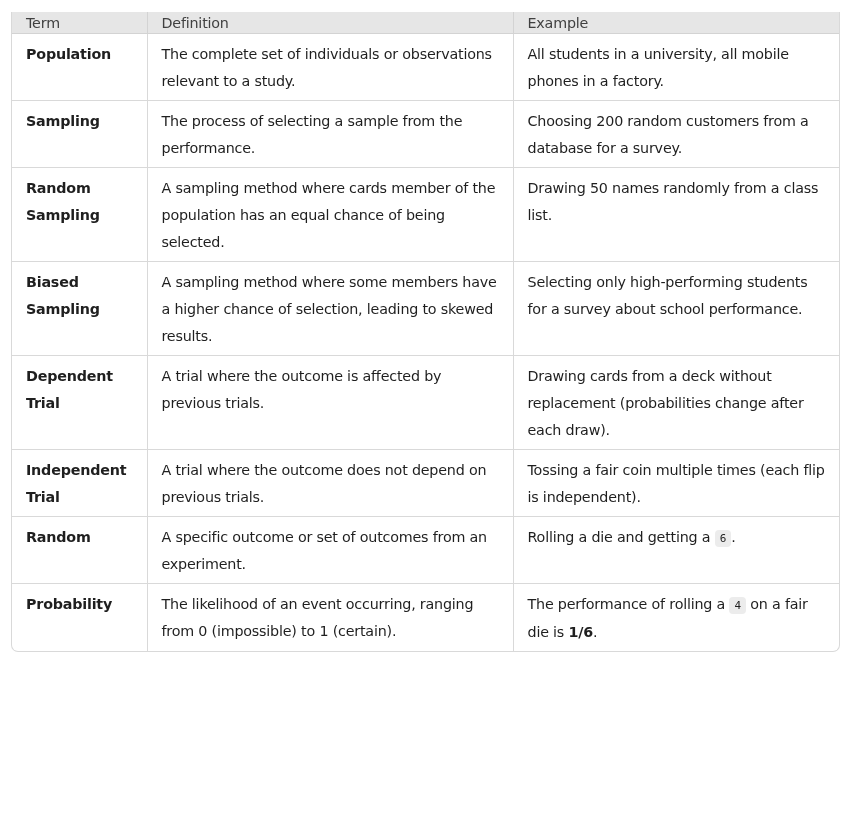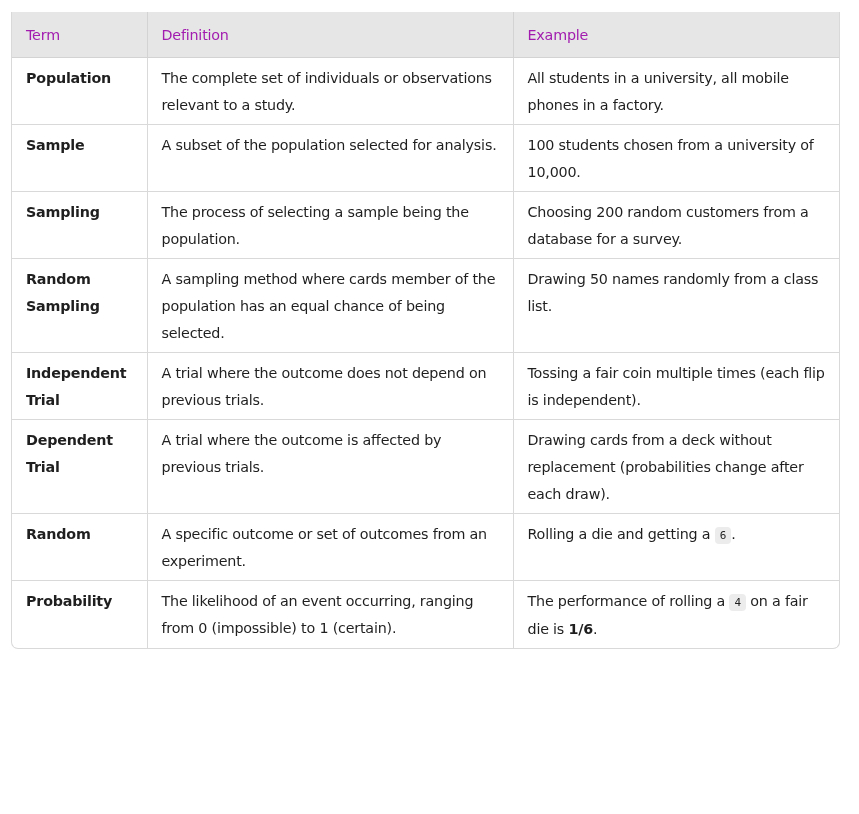--- a/index.html
+++ b/index.html
@@ -1,20 +1,20 @@
 <!DOCTYPE html>
 <html><head>
 <meta charset="utf-8">
 <style>
   html, body { margin:0; padding:0; background:#ffffff; }
   body { width:859px; height:814px; position:relative; font-family:"DejaVu Sans","Liberation Sans",sans-serif; color:#1f1f1f; }
   .table-wrap { position:absolute; left:11px; top:12px; width:827px; border:1px solid #d9d9d9; border-top:none; border-radius:0 0 7px 7px; overflow:hidden; }
   table { border-collapse:collapse; width:100%; table-layout:fixed; font-size:14.3px; letter-spacing:-0.2px; }
   col.c1 { width:135px; } col.c2 { width:366px; } col.c3 { width:326px; }
-  th { background:#e6e6e6; text-align:left; font-weight:normal; color:#a21caf; height:45px; padding:0 14px; border-bottom:1px solid #d3d3d3; border-left:1px solid #d3d3d3; vertical-align:middle; }
+  th { background:#e6e6e6; text-align:left; font-weight:normal; color:#404040; height:21px; padding:0 14px; border-bottom:1px solid #d3d3d3; border-left:1px solid #d3d3d3; vertical-align:middle; }
   th:first-child { border-left:none; }
   td { padding:7px 14px 5px 14px; line-height:27px; vertical-align:top; border-top:1px solid #d9d9d9; border-left:1px solid #d9d9d9; }
   tr:first-child td { border-top:none; }
   td:first-child { border-left:none; font-weight:bold; }
   code { font-family:"DejaVu Sans Mono","Liberation Mono",monospace; font-size:11px; background:#ececec; border-radius:4px; padding:2px 5px; }
   b { font-weight:bold; }
 </style>
 </head>
 <body>
 
@@ -32,43 +32,43 @@
         <th>Example</th>
       </tr>
     </thead>
     <tbody>
       <tr>
         <td>Population</td>
         <td>The complete set of individuals or observations relevant to a study.</td>
         <td>All students in a university, all mobile phones in a factory.</td>
       </tr>
       <tr>
-        <td>Sample</td>
-        <td>A subset of the population selected for analysis.</td>
-        <td>100 students chosen from a university of 10,000.</td>
-      </tr>
-      <tr>
         <td>Sampling</td>
-        <td>The process of selecting a sample being the population.</td>
+        <td>The process of selecting a sample from the performance.</td>
         <td>Choosing 200 random customers from a database for a survey.</td>
       </tr>
       <tr>
         <td>Random Sampling</td>
         <td>A sampling method where cards member of the population has an equal chance of being selected.</td>
         <td>Drawing 50 names randomly from a class list.</td>
       </tr>
       <tr>
-        <td>Independent Trial</td>
-        <td>A trial where the outcome does not depend on previous trials.</td>
-        <td>Tossing a fair coin multiple times (each flip is independent).</td>
+        <td>Biased Sampling</td>
+        <td>A sampling method where some members have a higher chance of selection, leading to skewed results.</td>
+        <td>Selecting only high-performing students for a survey about school performance.</td>
       </tr>
       <tr>
         <td>Dependent Trial</td>
         <td>A trial where the outcome is affected by previous trials.</td>
         <td>Drawing cards from a deck without replacement (probabilities change after each draw).</td>
+      </tr>
+      <tr>
+        <td>Independent Trial</td>
+        <td>A trial where the outcome does not depend on previous trials.</td>
+        <td>Tossing a fair coin multiple times (each flip is independent).</td>
       </tr>
       <tr>
         <td>Random</td>
         <td>A specific outcome or set of outcomes from an experiment.</td>
         <td><span>Rolling a die and getting a </span><code>6</code><span>.</span></td>
       </tr>
       <tr>
         <td>Probability</td>
         <td>The likelihood of an event occurring, ranging from 0 (impossible) to 1 (certain).</td>
         <td><span>The performance of rolling a </span><code>4</code><span> on a fair die is </span><b>1/6</b><span>.</span></td>

